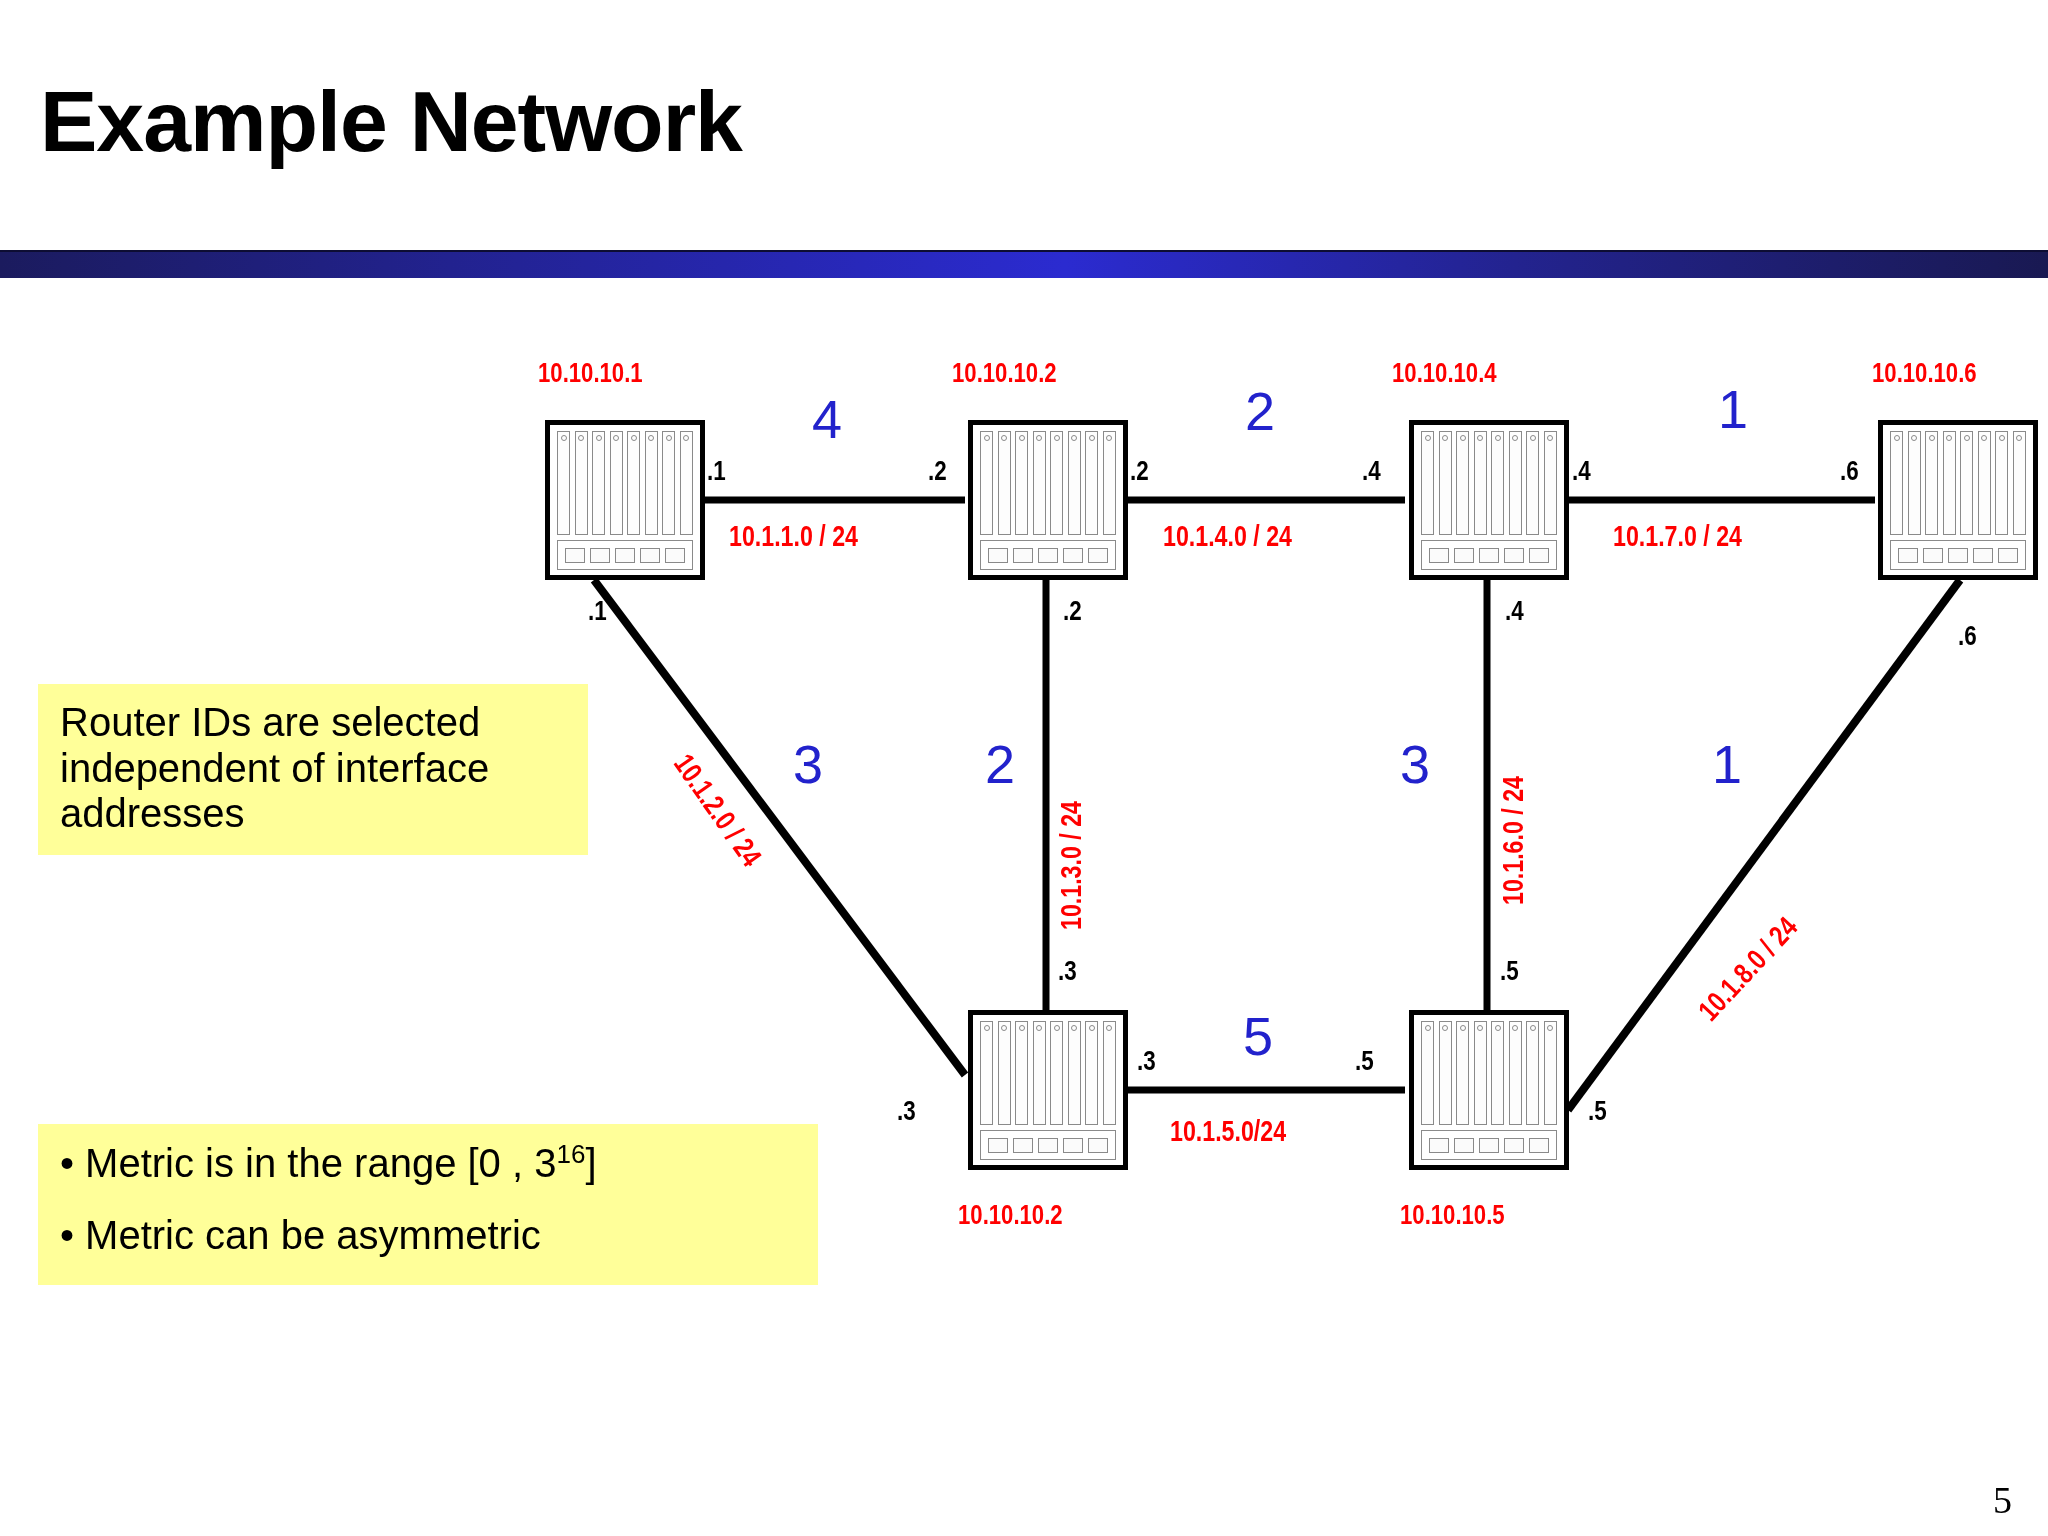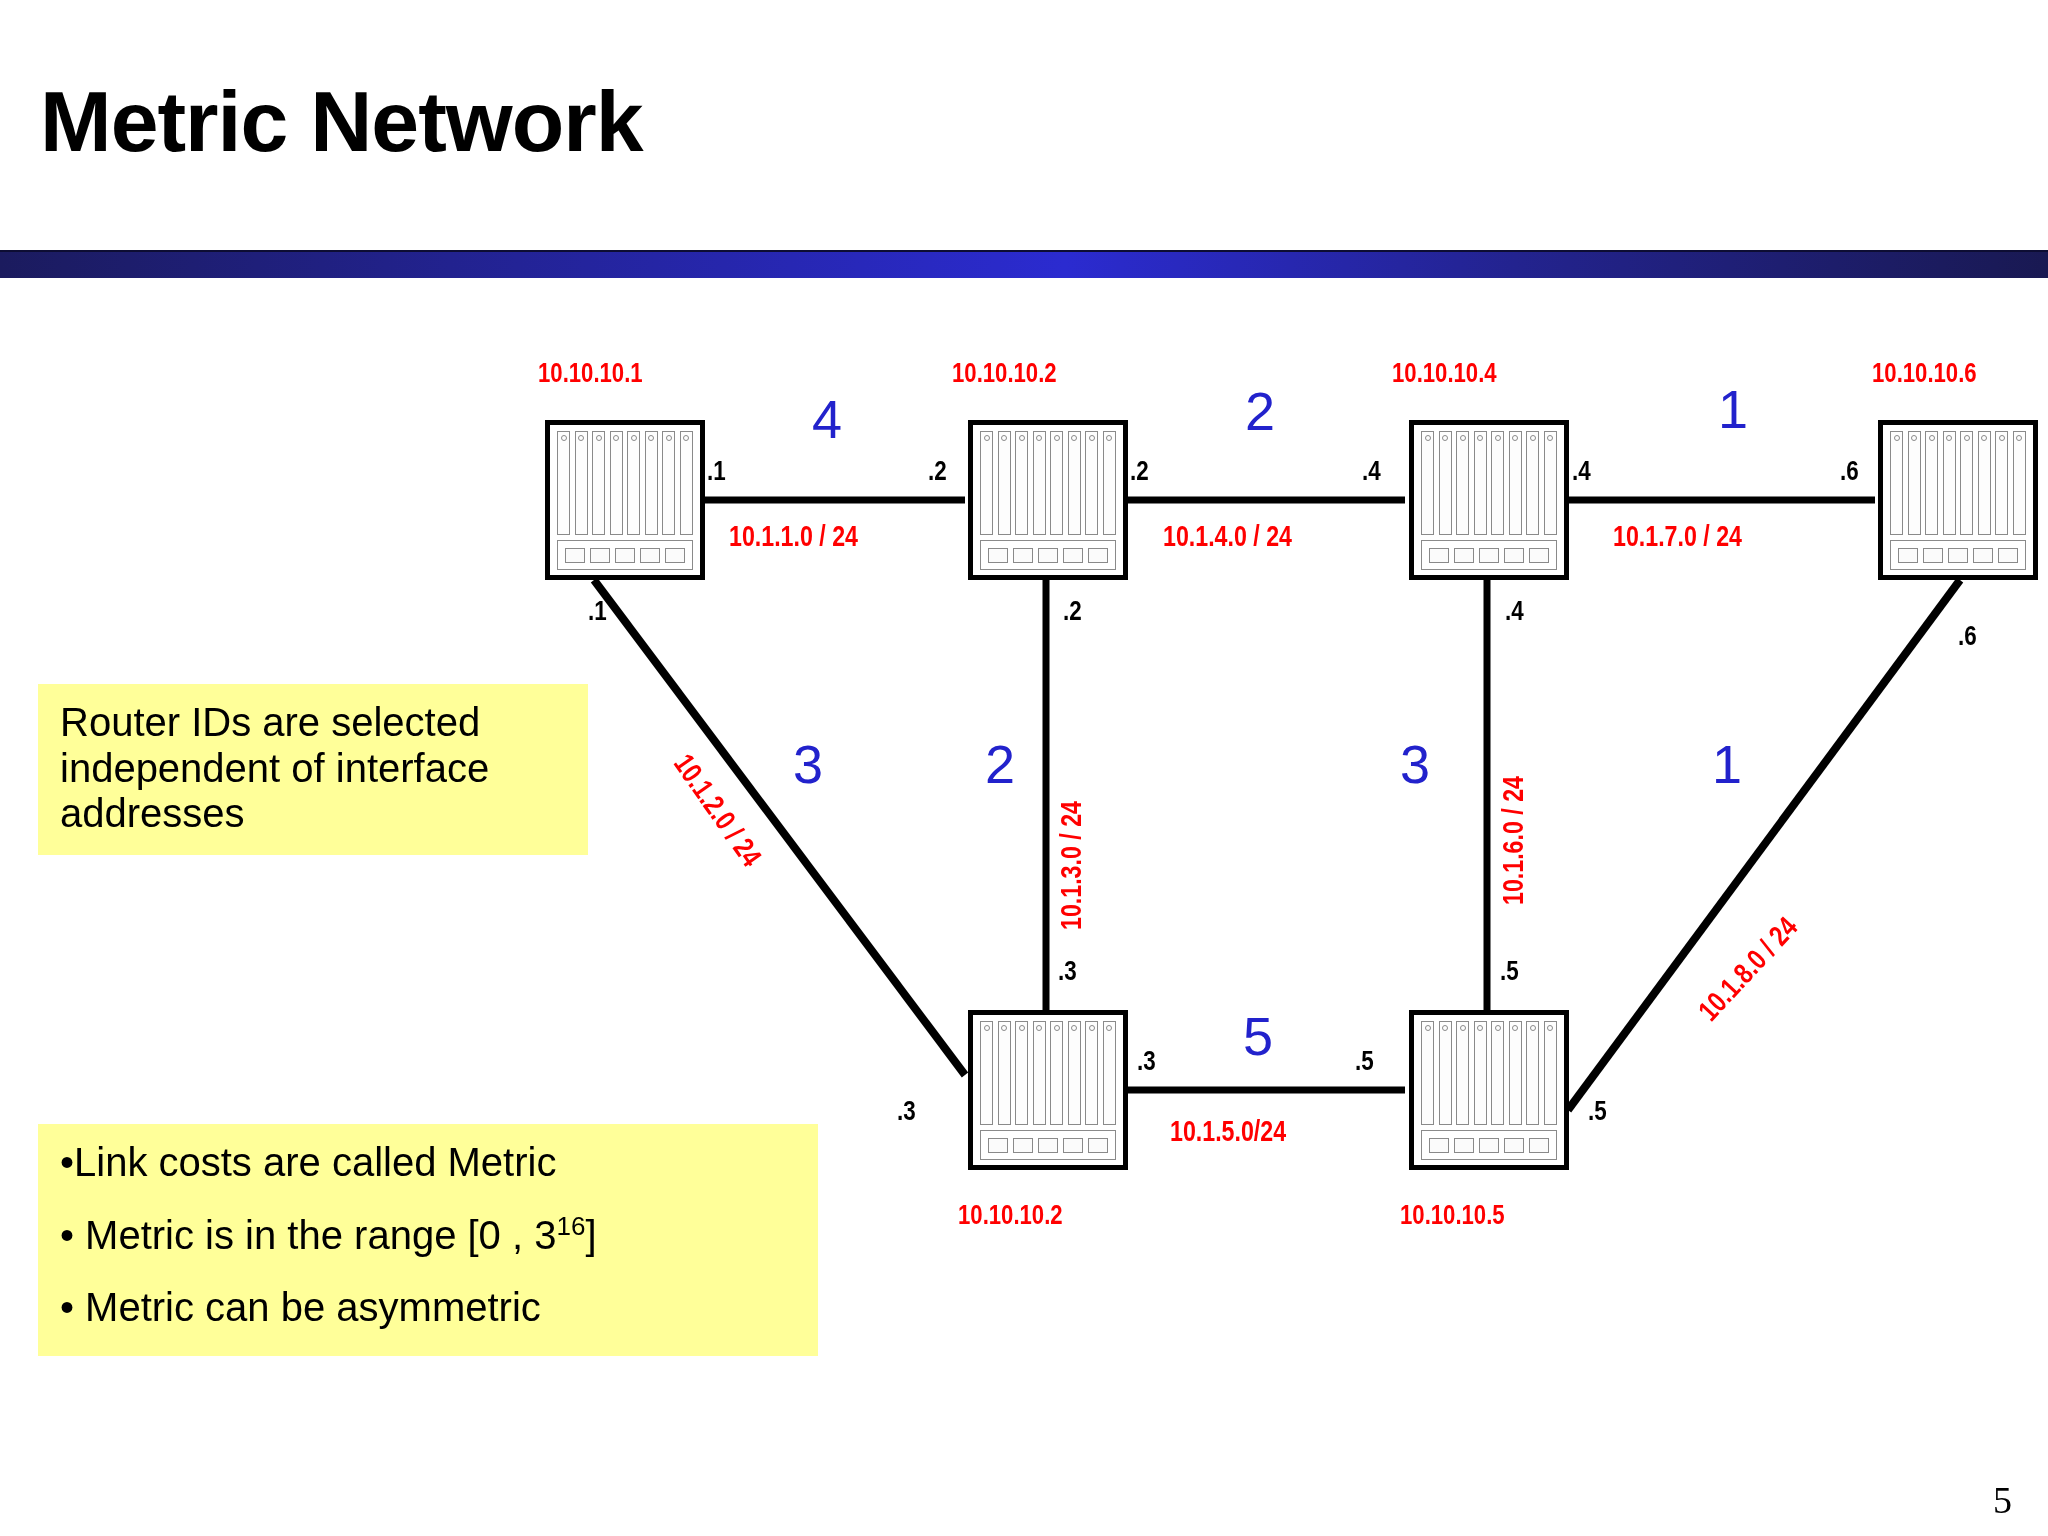--- a/index.html
+++ b/index.html
@@ -149,21 +149,21 @@
     position:absolute;
     right:36px; bottom:14px;
     font-family:"Liberation Serif", serif;
     font-size:38px;
     color:#000000;
   }
 </style>
 </head>
 <body>
 
-<div id="slide-title">Metric Network</div>
+<div id="slide-title">Example Network</div>
 
 <div id="header-band"></div>
 
 <div id="diagram">
   <svg width="2048" height="1536" viewBox="0 0 2048 1536" xmlns="http://www.w3.org/2000/svg">
 
     <line x1="705" y1="500" x2="965" y2="500" stroke="#000" stroke-width="7"></line>
     <line x1="1128" y1="500" x2="1405" y2="500" stroke="#000" stroke-width="7"></line>
     <line x1="1568" y1="500" x2="1875" y2="500" stroke="#000" stroke-width="7"></line>
 
@@ -342,18 +342,17 @@
 
 <div class="octet" style="left:1958px; top:620px;">.6</div>
 <div class="octet" style="left:1588px; top:1095px;">.5</div>
 
 <div class="octet" style="left:1137px; top:1045px;">.3</div>
 <div class="octet" style="left:1355px; top:1045px;">.5</div>
 
 <div class="note" id="note-routerids">Router IDs are selected independent of interface addresses</div>
 
 <div class="note" id="note-metrics">
-  <div class="bullet-line">•Link costs are called Metric</div>
   <div class="bullet-line"><span>• Metric is in the range [0 , 3</span><span class="sup">16</span><span>]</span></div>
   <div class="bullet-line">• Metric can be asymmetric</div>
 </div>
 
 <div id="page-number">5</div>
 
 </body></html>

